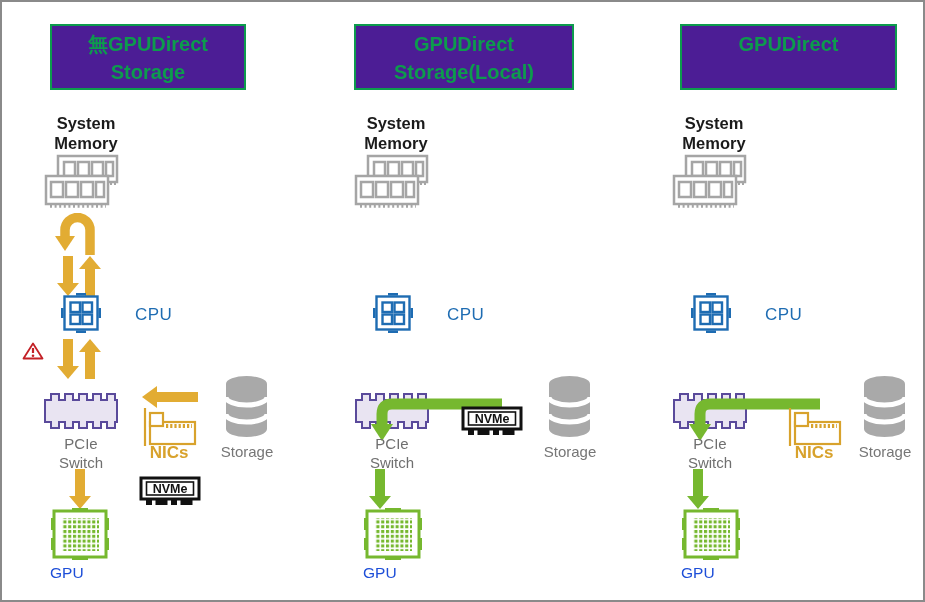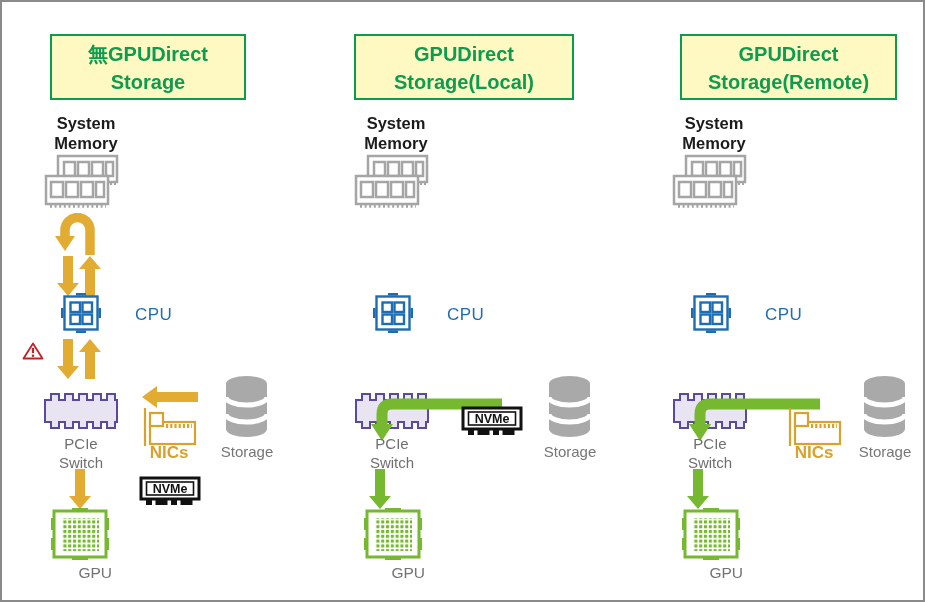--- a/index.html
+++ b/index.html
@@ -4,33 +4,32 @@
 <style>
   html,body{margin:0;padding:0;background:#fff;}
   .canvas{
     position:relative;width:925px;height:602px;background:#ffffff;
     border:2px solid #8a8a8a;box-sizing:border-box;overflow:hidden;
     font-family:"Liberation Sans", sans-serif;
   }
   .abs{position:absolute;}
   .title-box{
     position:absolute;height:66px;box-sizing:border-box;
-    border:2px solid #0d9b4d;background:#fef9c3;color:#0d9b4d;
+    border:2px solid #0d9b4d;background:#4c1d95;color:#0d9b4d;
     font-size:20px;font-weight:bold;text-align:center;line-height:1.42;
     padding-top:4px;
-    margin-top:10px;
   }
   .memlabel{position:absolute;width:96px;text-align:center;color:#1b1b1b;
     font-size:16.5px;line-height:1.22;font-weight:bold;}
   .cpu-label{position:absolute;color:#1e6cb2;font-size:17px;letter-spacing:0.5px;}
   .pcie-label{position:absolute;width:80px;text-align:center;color:#6f6f6f;
     font-size:15px;line-height:1.28;}
   .gold-label{position:absolute;width:62px;text-align:center;color:#d8a22c;font-size:17px;font-weight:bold;}
   .gray-label{position:absolute;width:62px;text-align:center;color:#767676;font-size:15px;}
-  .gpu-label{position:absolute;width:62px;text-align:right;color:#737373;font-size:15.5px;}
+  .gpu-label{position:absolute;width:62px;text-align:left;color:#1d4ed8;font-size:15.5px;}
   
   .arr{position:absolute;width:22px;height:40px;}
   .arr i{display:block;}
   .arr .shaft{position:absolute;left:6px;width:10px;}
   .arr.down .shaft{top:0;height:27px;}
   .arr.down .head{position:absolute;left:0;bottom:0;width:0;height:0;
     border-left:11px solid transparent;border-right:11px solid transparent;
     border-top:13px solid transparent;}
   .arr.up .shaft{bottom:0;height:27px;}
   .arr.up .head{position:absolute;left:0;top:0;width:0;height:0;
@@ -281,21 +280,20 @@
         <rect x="56" y="12" width="4" height="12"></rect>
           <rect x="56" y="32" width="4" height="12"></rect>
       </g>
     </svg>
     <div class="gpu-label" style="left:361px;top:562px;">GPU</div>
   </div>
 
   <div>
     <div class="title-box" style="left:678px;top:22px;width:217px;">
       <div>GPUDirect</div>
-      <div>Storage(Remote)</div>
     </div>
 
     <div class="memlabel" style="left:664px;top:111px;">
       <div>System</div>
       <div>Memory</div>
     </div>
 
     <svg class="abs" style="left:670px;top:152px;" width="76" height="56" viewBox="0 0 76 56">
       <g fill="none" stroke="#a5a5a5" stroke-width="2.5">
         <rect x="14" y="2" width="59" height="26" fill="#fff"></rect>

